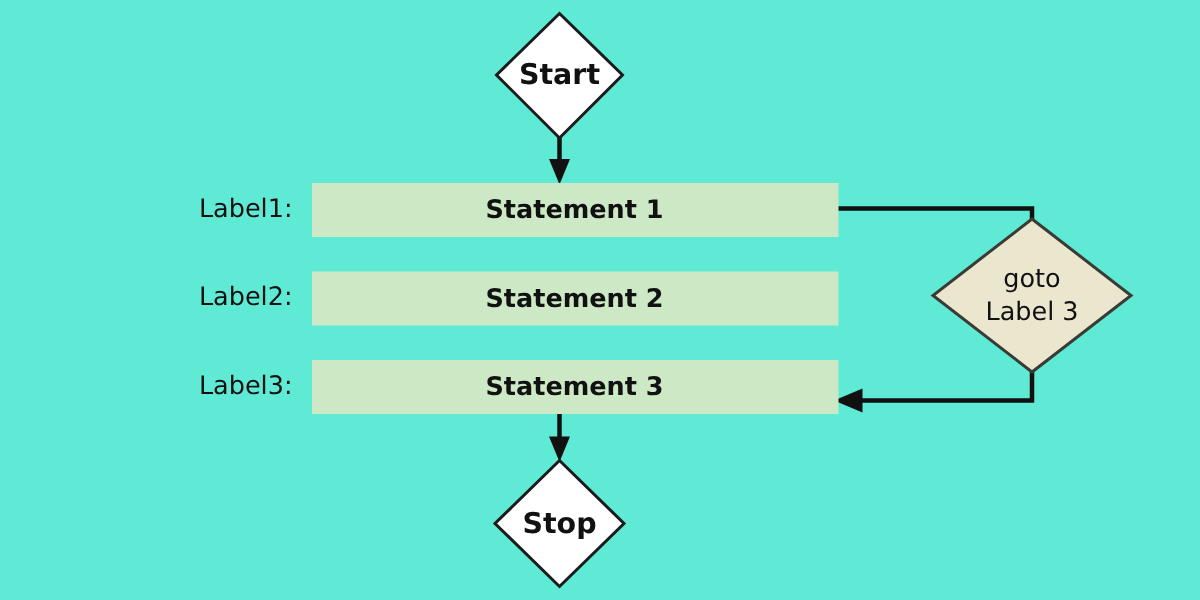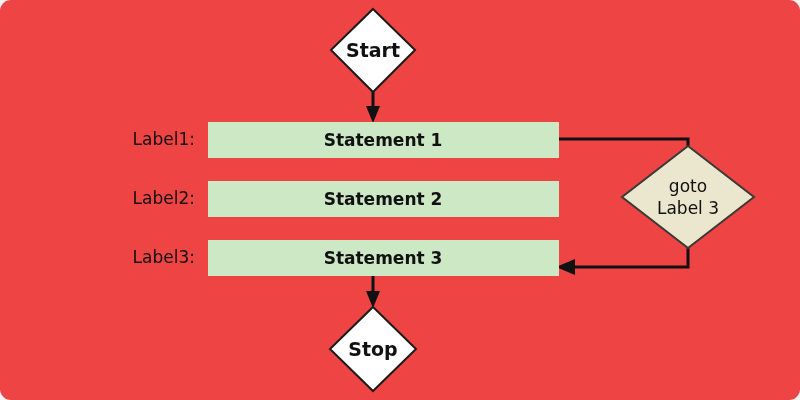--- a/index.html
+++ b/index.html
@@ -10,22 +10,21 @@
     width: 800px;
     height: 400px;
     background: #f2f2f2;
     font-family: "DejaVu Sans", sans-serif;
     overflow: hidden;
   }
   #diagram-root {
     position: relative;
     width: 800px;
     height: 400px;
-    background: #ef4444;
-    border-radius: 11px;
+    background: #5eead4;
   }
   svg.flow {
     display: block;
     width: 800px;
     height: 400px;
   }
   .node-text {
     font-family: "DejaVu Sans", sans-serif;
     fill: #111111;
     text-anchor: middle;

